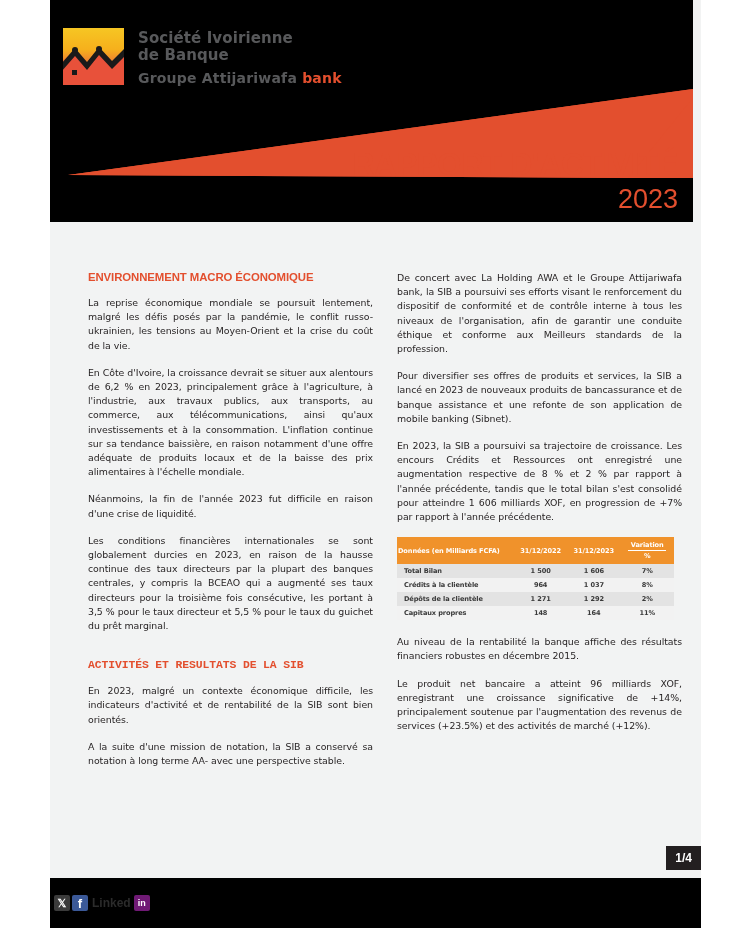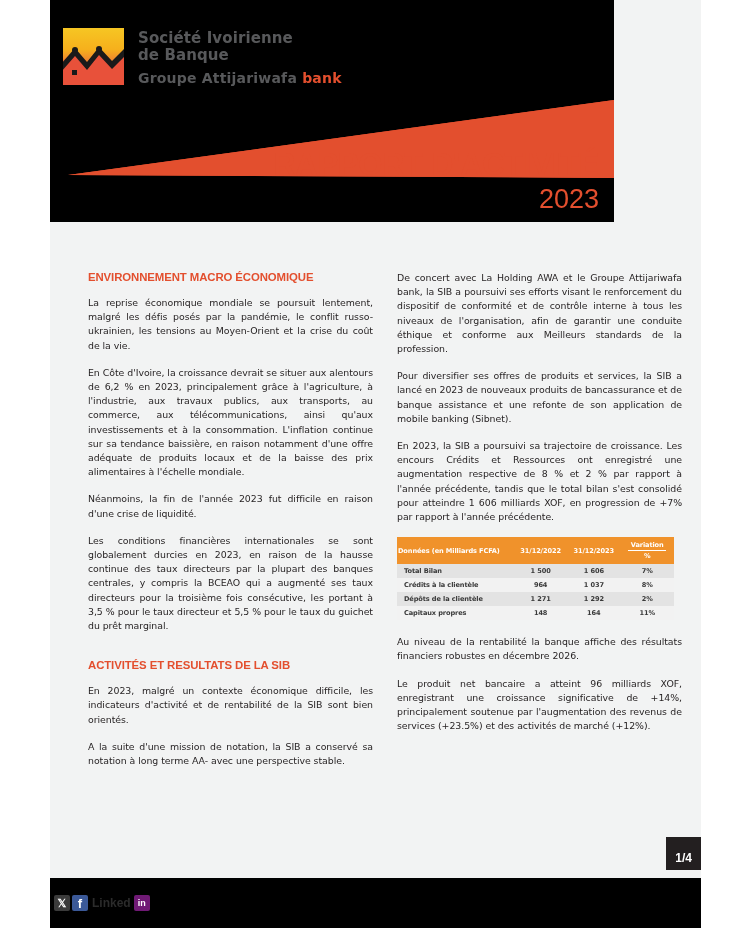--- a/index.html
+++ b/index.html
@@ -24,21 +24,21 @@
     height: 928px;
     background: #f2f3f3;
     overflow: hidden;
   }
 
   
   .header {
     position: absolute;
     left: 0;
     top: 0;
-    width: 564px;
+    width: 643px;
     height: 222px;
     background: #000000;
     overflow: hidden;
   }
   .header-wedge {
     position: absolute;
     left: 0;
     top: 0;
     width: 651px;
     height: 222px;
@@ -126,21 +126,21 @@
   .col-right { margin-left: 24px; }
 
   h2.section-title {
     color: #e34f2e;
     font-family: "Liberation Sans", sans-serif;
     font-size: 11.4px;
     font-weight: bold;
     margin: 0 0 13px 0;
     letter-spacing: -0.1px;
   }
-  h2.section-title.second { margin-top: 26px; }
+  h2.section-title.second { margin-top: 26px; font-family: Liberation Mono, monospace; }
 
   p.para {
     margin: 0 0 13px 0;
     font-size: 9.4px;
     line-height: 14.2px;
     color: #231f20;
     text-align: justify;
     letter-spacing: -0.05px;
   }
   p.para.last { margin-bottom: 0; }
@@ -193,21 +193,21 @@
   
   .page-num {
     position: absolute;
     right: 0px;
     bottom: 58px;
     background: #231f20;
     color: #ffffff;
     font-family: "Liberation Sans", sans-serif;
     font-size: 12px;
     font-weight: bold;
-    padding: 15px 9px 6px 9px;
+    padding: 6px 9px 6px 9px;
     line-height: 12px;
   }
 
   
   .footer {
     position: absolute;
     left: 0;
     bottom: 0;
     width: 651px;
     height: 50px;
@@ -331,21 +331,21 @@
           </tr>
           <tr class="even">
             <td class="lbl">Capitaux propres</td>
             <td>148</td>
             <td>164</td>
             <td>11%</td>
           </tr>
         </tbody>
       </table>
 
-      <p class="para">Au niveau de la rentabilité la banque affiche des résultats financiers robustes en décembre 2026.</p>
+      <p class="para">Au niveau de la rentabilité la banque affiche des résultats financiers robustes en décembre 2015.</p>
       <p class="para last">Le produit net bancaire a atteint 96 milliards XOF, enregistrant une croissance significative de +14%, principalement soutenue par l'augmentation des revenus de services (+23.5%) et des activités de marché (+12%).</p>
     </div>
   </div>
 
   <div class="page-num">1/4</div>
 
   <div class="footer">
     <div class="social">
       <div class="sicon x">𝕏</div>
       <div class="sicon fb">f</div>

